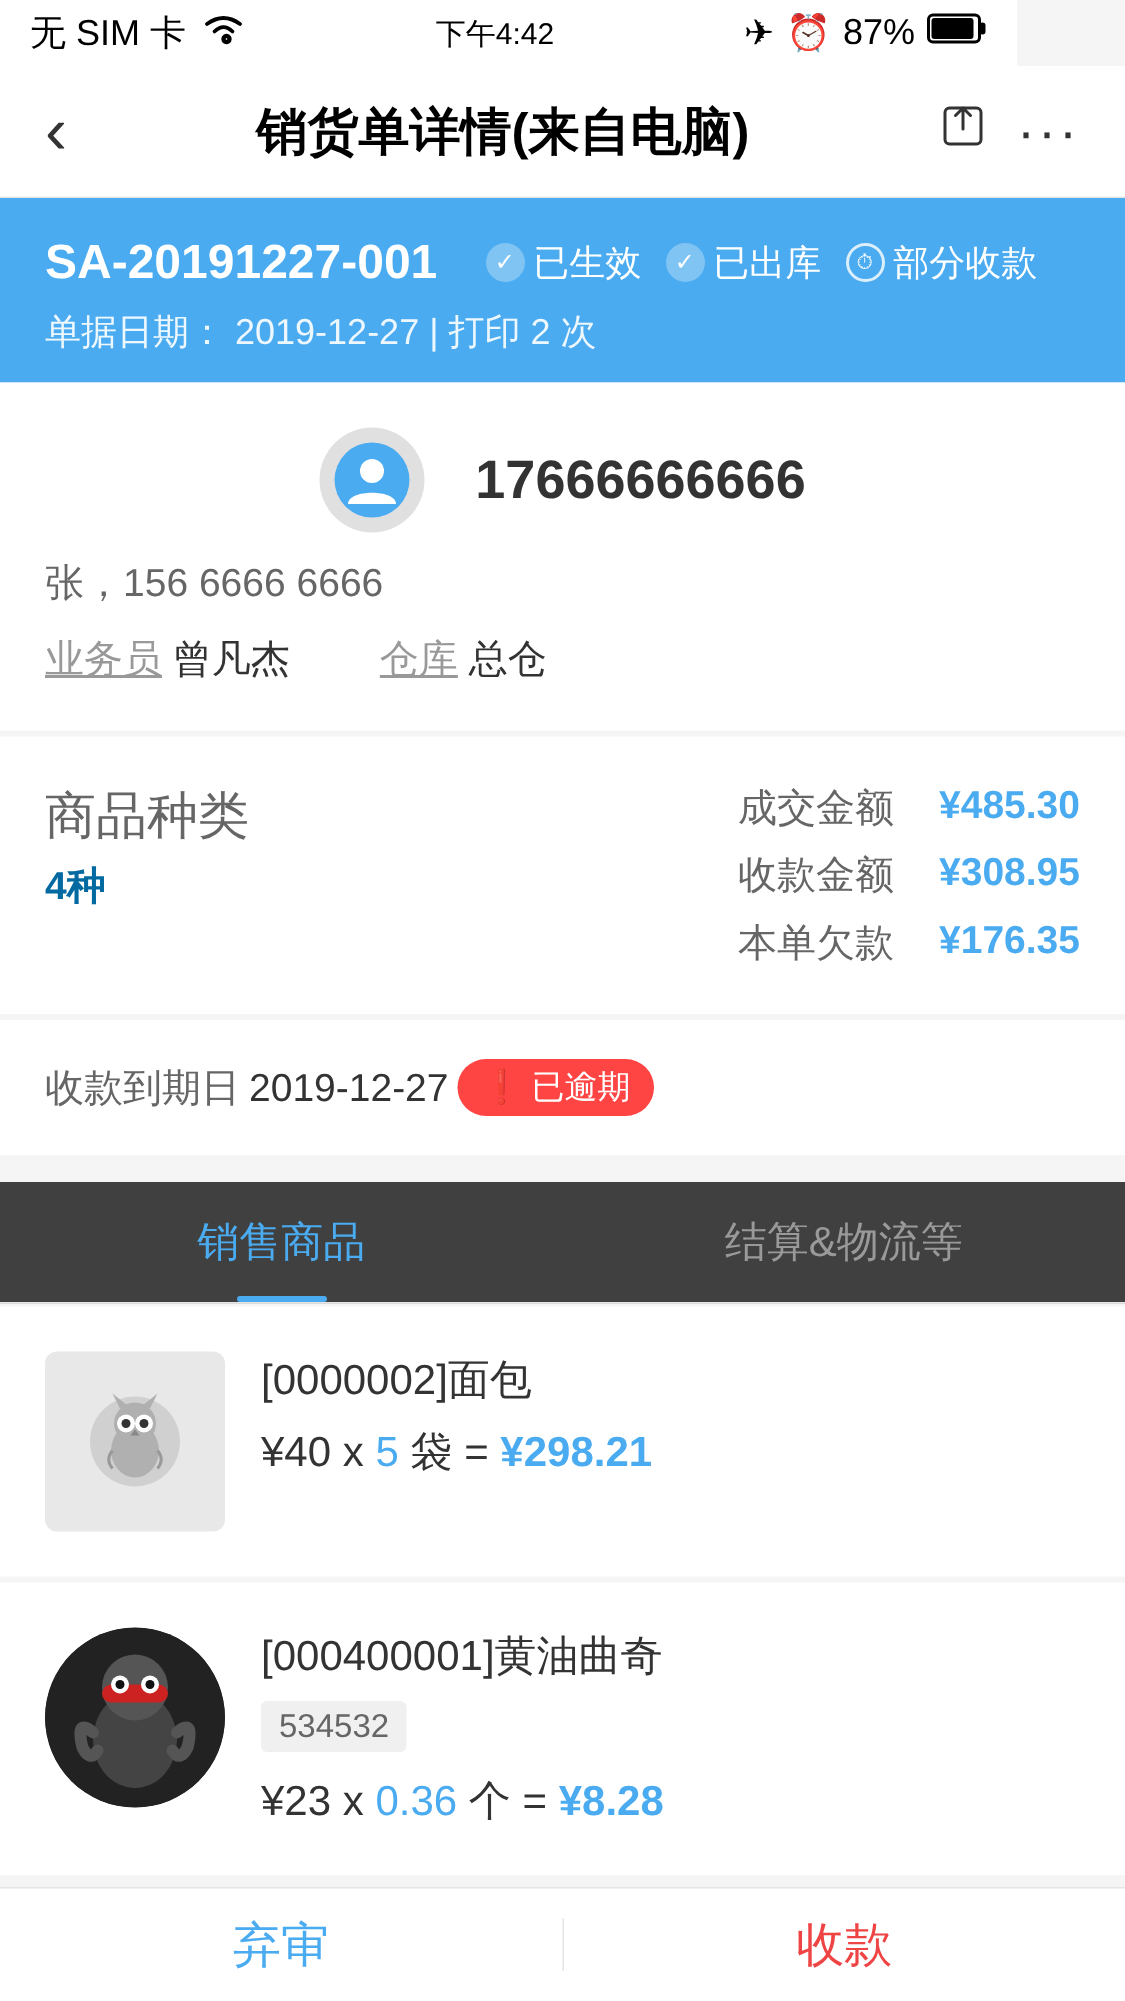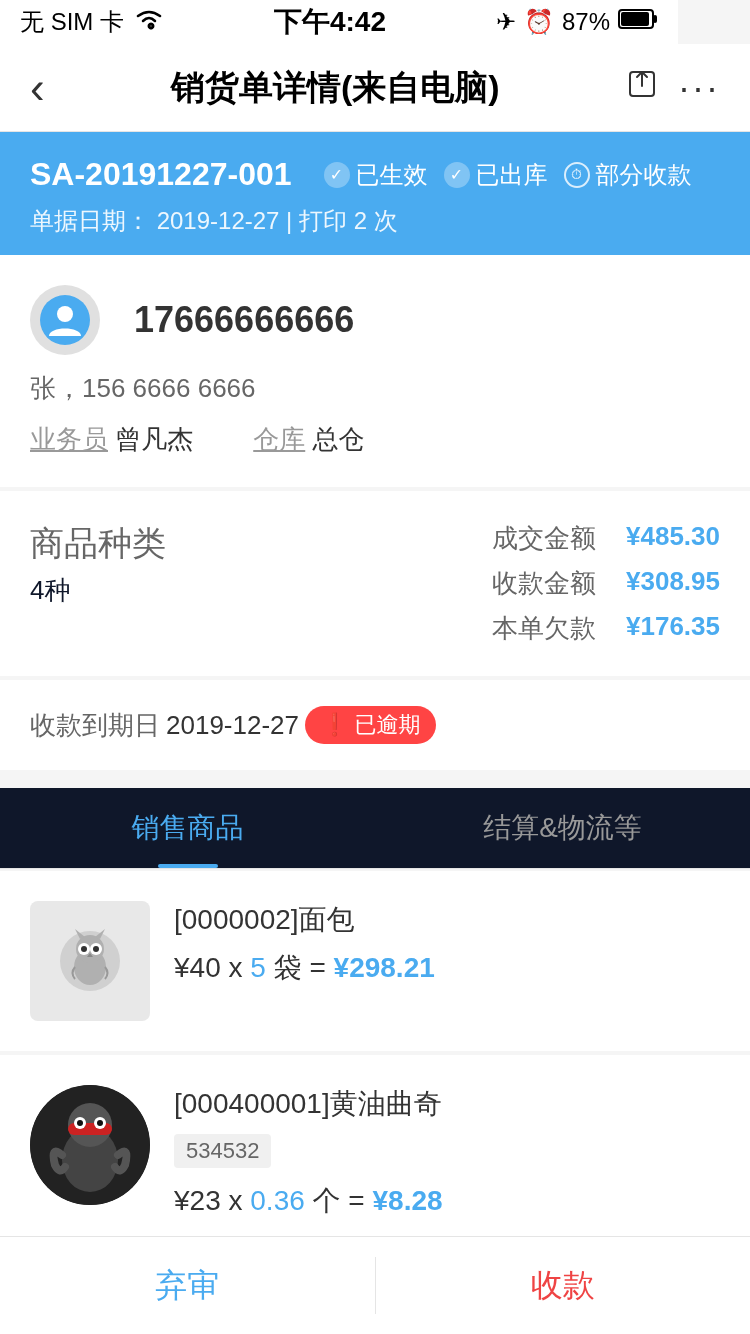--- a/index.html
+++ b/index.html
@@ -20,21 +20,21 @@
       height: 44px;
       background: #fff;
       display: flex;
       align-items: center;
       justify-content: space-between;
       padding: 0 20px;
       font-size: 24px;
       color: #000;
     }
     .status-left { display: flex; align-items: center; gap: 10px; }
-    .status-center { font-size: 28px; font-weight: 700; }
+    .status-center { font-size: 20px; font-weight: 400; }
     .status-right { display: flex; align-items: center; gap: 8px; font-size: 24px; }
 
     
     .nav-bar {
       width: 750px;
       height: 88px;
       background: #fff;
       border-bottom: 1px solid #e5e5e5;
       display: flex;
       align-items: center;
@@ -112,20 +112,21 @@
     .customer-section {
       background: #fff;
       padding: 30px;
       margin-bottom: 2px;
     }
     .customer-row {
       display: flex;
       align-items: center;
       gap: 34px;
       margin-bottom: 16px;
+      justify-content: center;
     }
     .avatar {
       width: 70px;
       height: 70px;
       border-radius: 50%;
       background: #e0e0e0;
       display: flex;
       align-items: center;
       justify-content: center;
     }
@@ -172,22 +173,22 @@
       display: flex;
       flex-direction: column;
       gap: 6px;
     }
     .product-type {
       font-size: 34px;
       color: #666;
     }
     .product-count {
       font-size: 26px;
-      color: #0f172a;
-      font-weight: 400;
+      color: #0369a1;
+      font-weight: 700;
     }
     .stats-right {
       display: flex;
       flex-direction: column;
       align-items: flex-end;
       gap: 10px;
     }
     .stat-row {
       display: flex;
       justify-content: space-between;
@@ -215,21 +216,21 @@
       border-radius: 20px;
       padding: 4px 16px;
       font-size: 22px;
       display: flex;
       align-items: center;
       gap: 6px;
     }
 
     
     .tabs-section {
-      background: #0f172a;
+      background: #404040;
       border-bottom: 1px solid #e5e5e5;
     }
     .tabs-row {
       display: flex;
       height: 80px;
     }
     .tab {
       flex: 1;
       display: flex;
       align-items: center;
@@ -296,21 +297,21 @@
     }
     .price-highlight { color: #4AABF0; }
     .price-total { color: #4AABF0; font-weight: 600; }
 
     
     .bottom-bar {
       position: fixed;
       bottom: 0;
       left: 0;
       width: 750px;
-      height: 98px;
+      height: 76px;
       background: #fff;
       border-top: 1px solid #e5e5e5;
       display: flex;
     }
     .bottom-btn {
       flex: 1;
       display: flex;
       align-items: center;
       justify-content: center;
       font-size: 32px;

